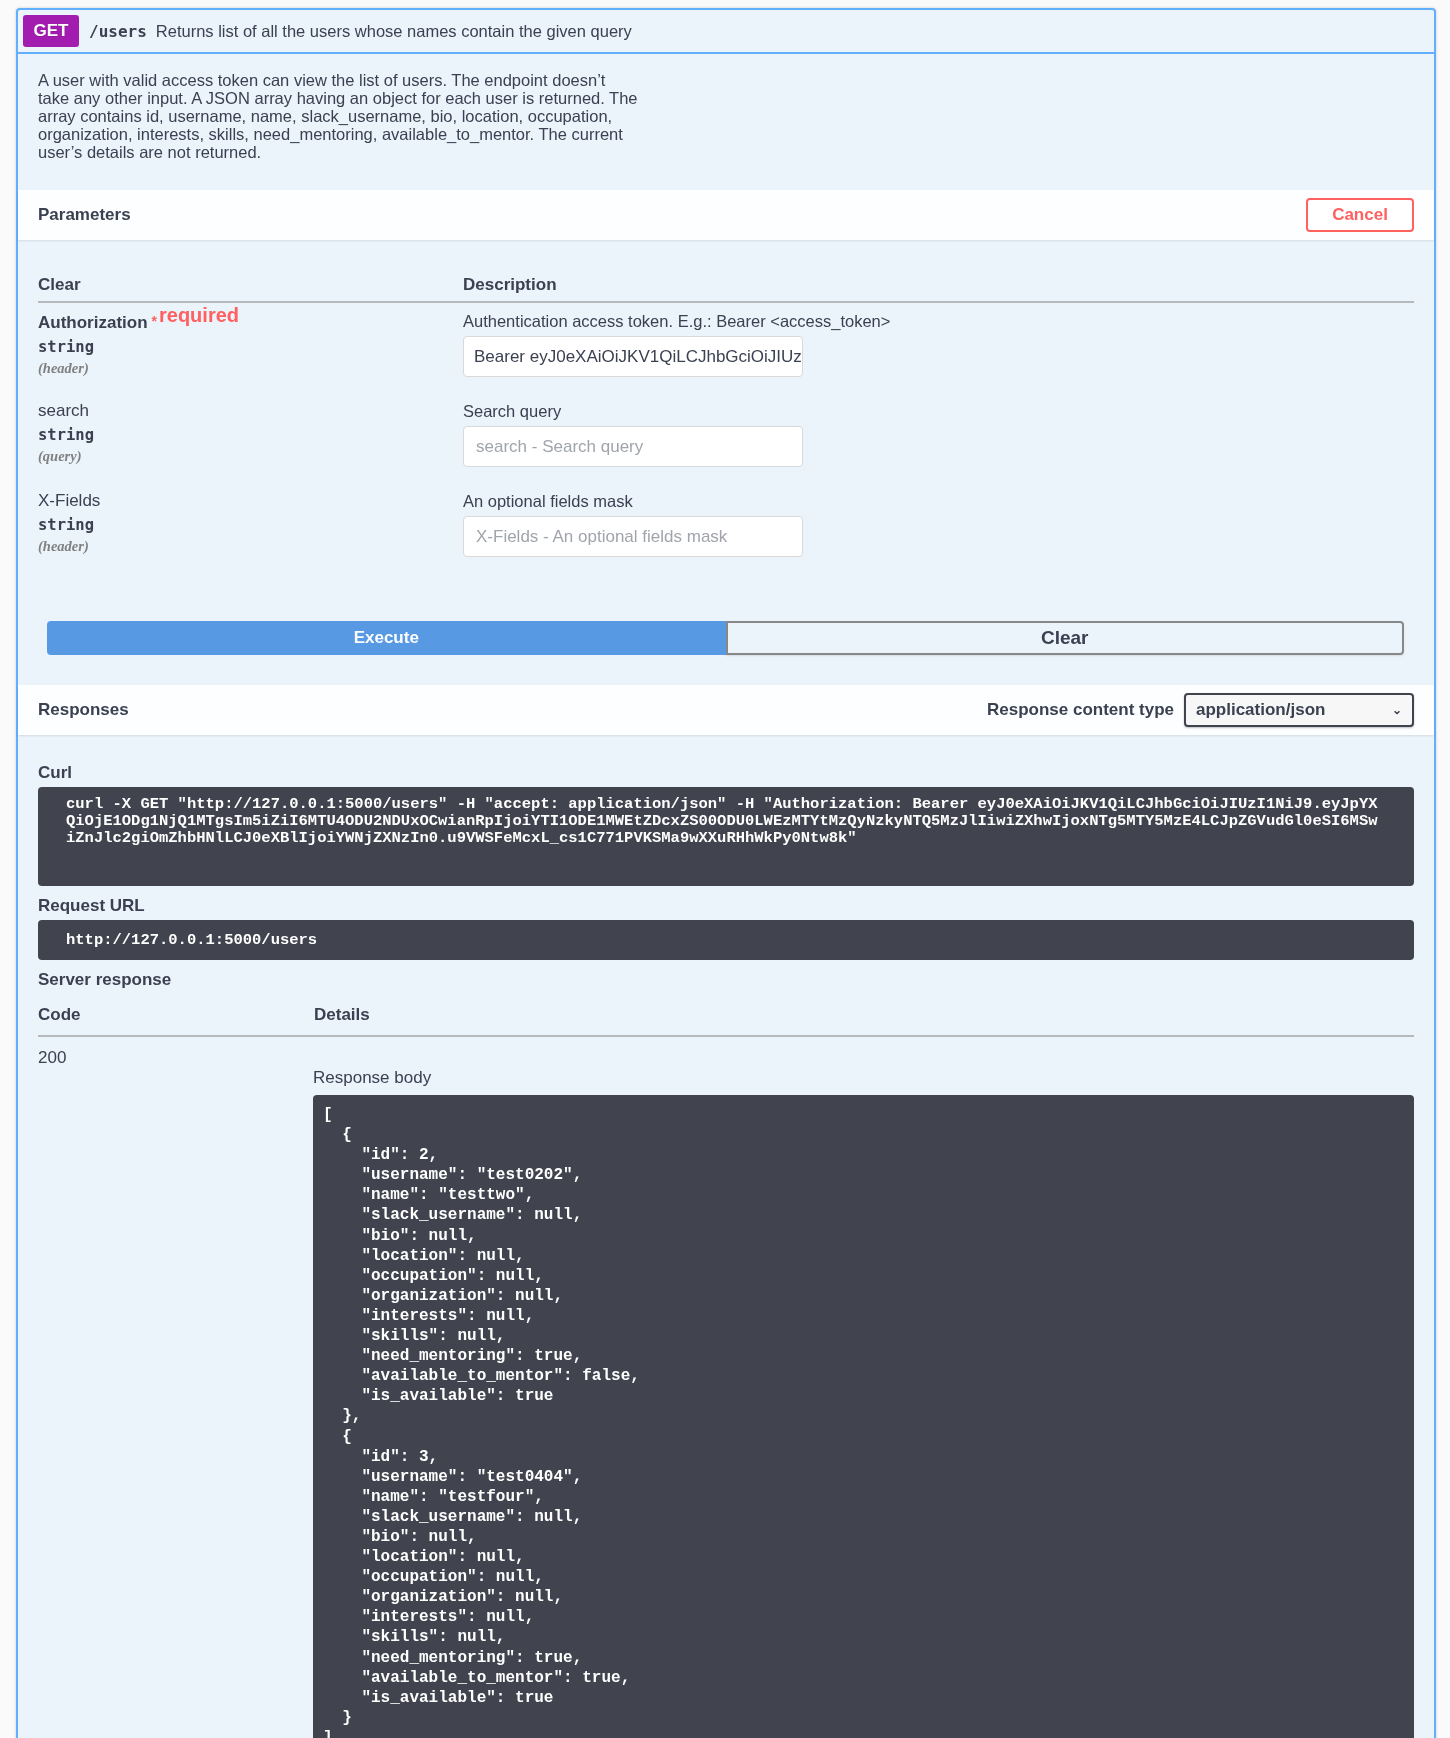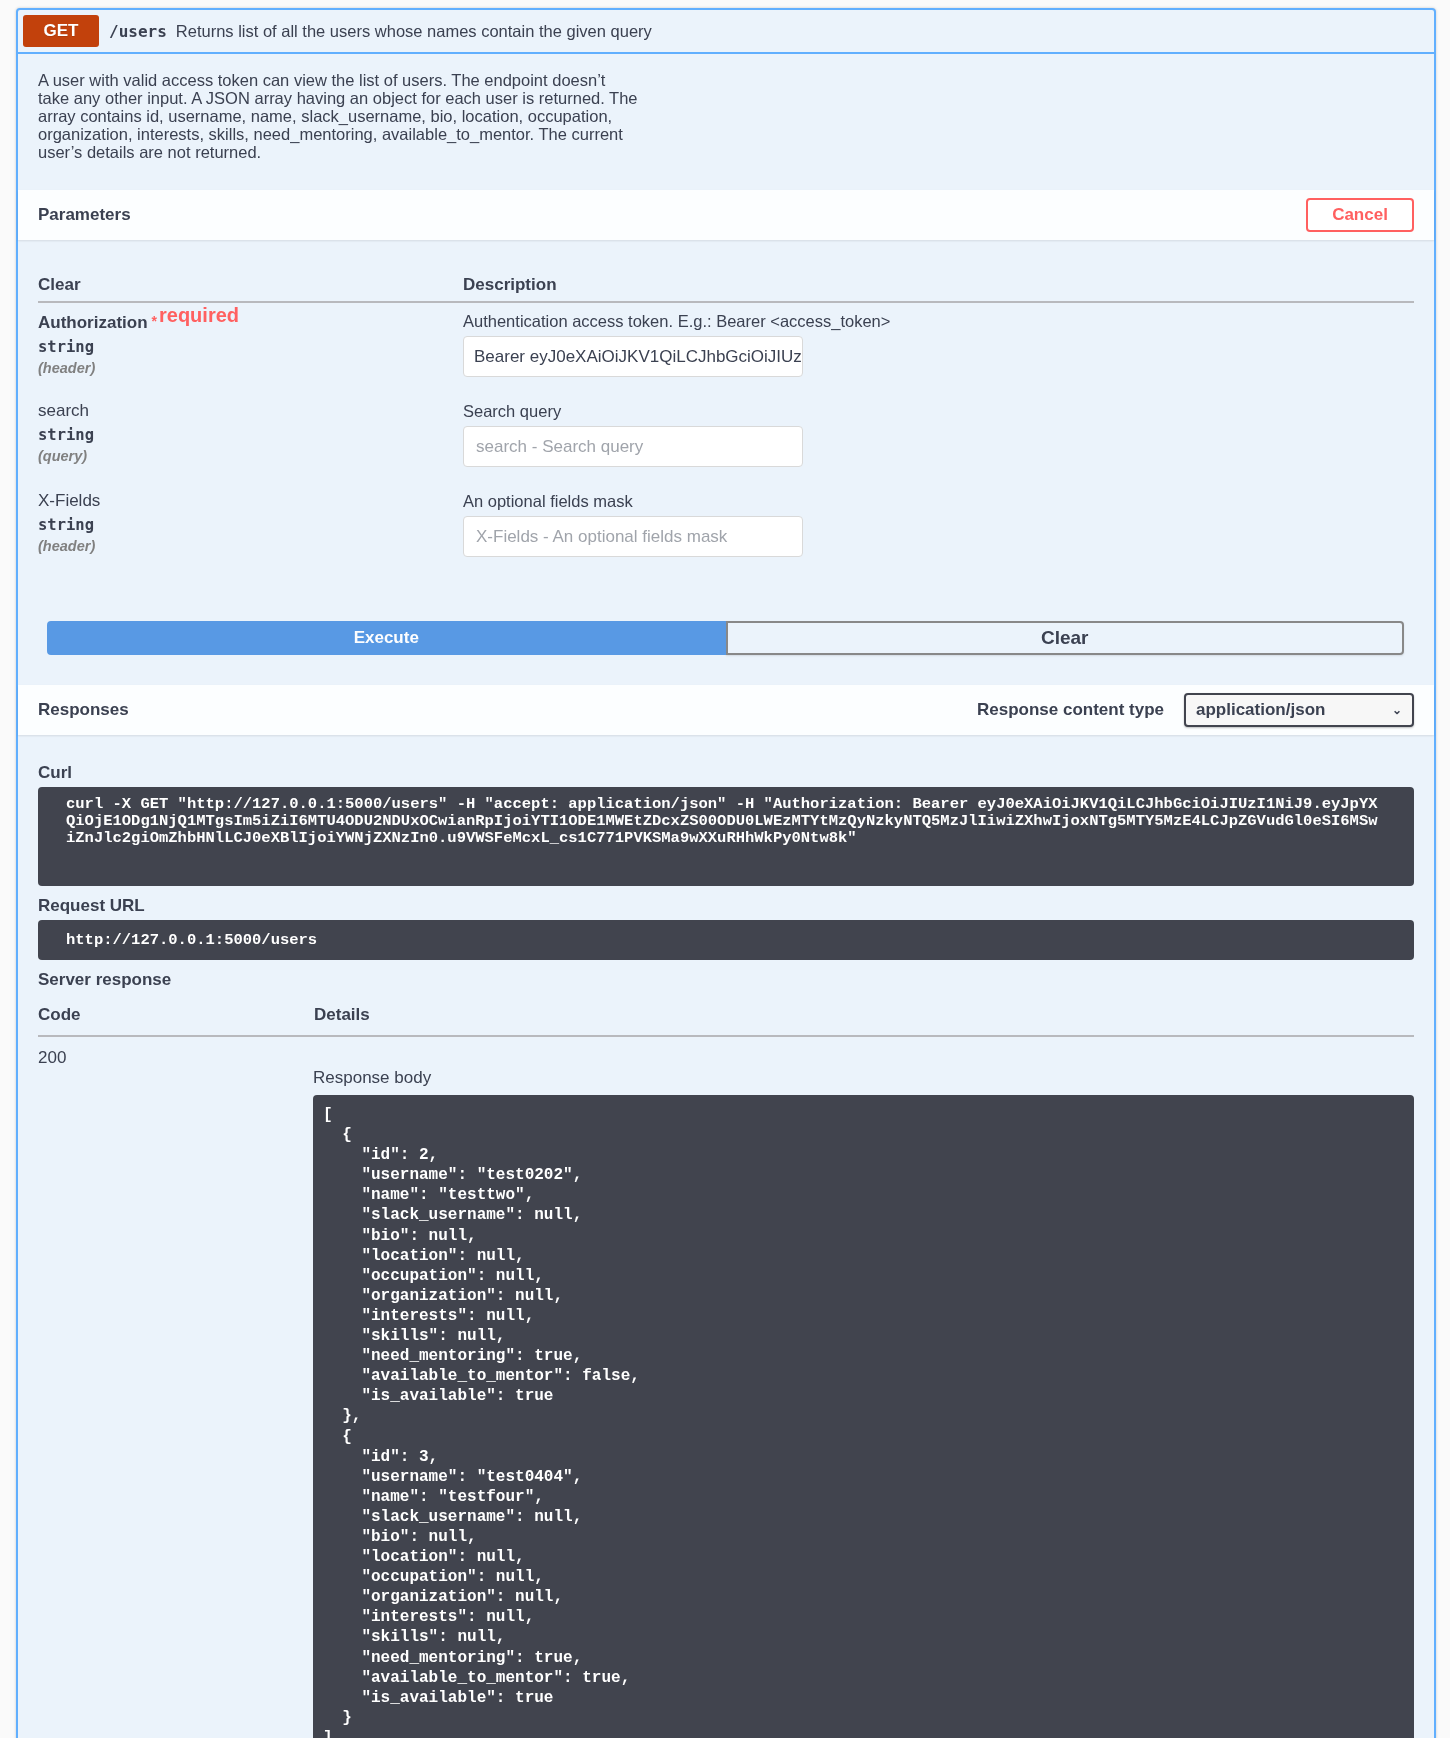--- a/index.html
+++ b/index.html
@@ -9,21 +9,21 @@
   .opblock {
     position: absolute; left: 16px; top: 8px; width: 1420px; height: 1760px;
     background: #ebf3fb; border: 2px solid #61affe; border-radius: 4px;
     box-shadow: 0 0 3px rgba(0,0,0,.19);
   }
   .summary {
     height: 44px; display: flex; align-items: center; padding: 0 5px;
     border-bottom: 2px solid #61affe;
   }
   .method {
-    width: 76px; height: 32px; background: #c2410c; color: #fff; border-radius: 3px;
+    width: 56px; height: 32px; background: #a21caf; color: #fff; border-radius: 3px;
     font-weight: 700; font-size: 17px; display: flex; align-items: center; justify-content: center;
     text-shadow: 0 1px 0 rgba(0,0,0,.1);
   }
   .path { font-family: "DejaVu Sans Mono", monospace; font-weight: 700; font-size: 16px; margin-left: 10px; color: #3b4151; }
   .summary-desc { font-size: 16.5px; margin-left: 9px; color: #3b4151; }
 
   .description { padding: 17px 20px 17px 20px; font-size: 16.5px; line-height: 18px; width: 640px; height: 136px; }
 
   .section-header {
     height: 50px; background: rgba(255,255,255,.85); display: flex; align-items: center;
@@ -40,21 +40,21 @@
   .params-head { display: flex; height: 35px; border-bottom: 2px solid #b8b9bd; align-items: center; }
   .col-name { width: 425px; }
   .params-head div { font-size: 17px; font-weight: 700; }
   .prow { display: flex; margin-top: 8px; height: 82px; }
   .prow:first-of-type { margin-top: 10px; }
   .pname { font-size: 17px; line-height: 20px; }
   .pname.req { font-weight: 700; }
   .star { color: #ff6060; font-size: 14px; vertical-align: top; margin-left: 4px; }
   .reqtxt { color: #ff6060; font-size: 20px; font-weight: 700; position: relative; top: -6px; margin-left: 2px; }
   .ptype { font-family: "DejaVu Sans Mono", monospace; font-weight: 700; font-size: 15.5px; margin-top: 5px; color: #3b4151; }
-  .pin { font-family: Liberation Sans, sans-serif; font-style: italic; font-weight: 700; font-size: 14.5px; color: #808080; margin-top: 4px; }
+  .pin { font-family: Liberation Serif, serif; font-style: italic; font-weight: 700; font-size: 14.5px; color: #808080; margin-top: 4px; }
   .pdesc-text { font-size: 16.5px; line-height: 20px; }
   .pinput {
     margin-top: 5px; width: 340px; height: 41px; border: 1px solid #d9d9d9; border-radius: 4px; background: #fff;
     padding: 0 10px; font-size: 17px; font-family: "Liberation Sans", sans-serif; color: #3b4151;
     display: flex; align-items: center; overflow: hidden; white-space: nowrap;
   }
   .pinput.placeholder { color: #a0a4ab; padding-left: 12px; }
 
   .btn-group { display: flex; margin: 48px 10px 0 29px; height: 34px; width: 1357px; }
   .btn-exec {
@@ -62,21 +62,21 @@
     border-radius: 4px 0 0 4px; display: flex; align-items: center; justify-content: center; opacity: .9;
   }
   .btn-clear {
     flex: 1; background: transparent; color: #3b4151; font-weight: 700; font-size: 19px; border: 2px solid #888;
     border-radius: 0 4px 4px 0; display: flex; align-items: center; justify-content: center;
     box-shadow: 0 1px 2px rgba(0,0,0,.1);
   }
 
   .responses-header { margin-top: 30px; }
   .rct { display: flex; align-items: center; }
-  .rct-label { font-size: 17px; font-weight: 700; margin-right: 20px; }
+  .rct-label { font-size: 17px; font-weight: 700; margin-right: 10px; }
   .select {
     width: 230px; height: 34px; border: 2px solid #41444e; border-radius: 4px; background: #f7f7f7;
     display: flex; align-items: center; justify-content: space-between; padding: 0 10px 0 10px;
     font-size: 17px; font-weight: 700; box-shadow: 0 1px 2px rgba(0,0,0,.25);
   }
   .chev { font-size: 12px; font-weight: 700; }
 
   .resp-body { padding: 0 20px; }
   .lbl { font-size: 17px; font-weight: 700; }
   .lbl.curl { margin-top: 28px; }

